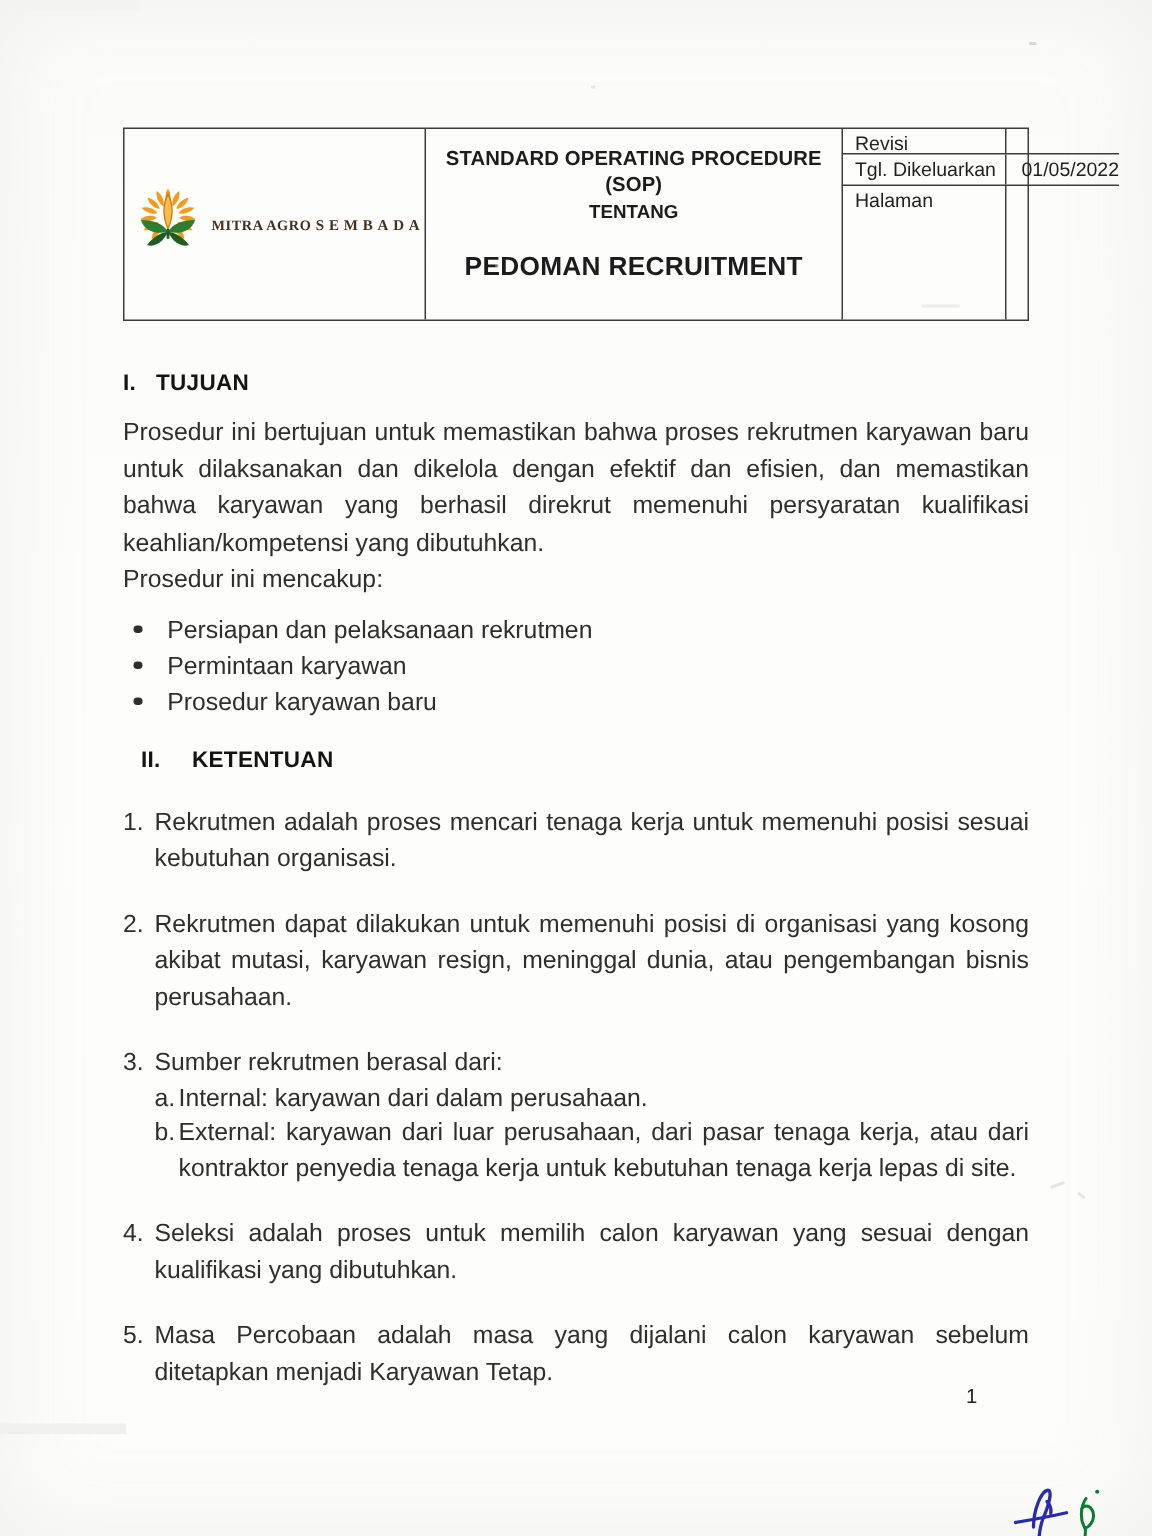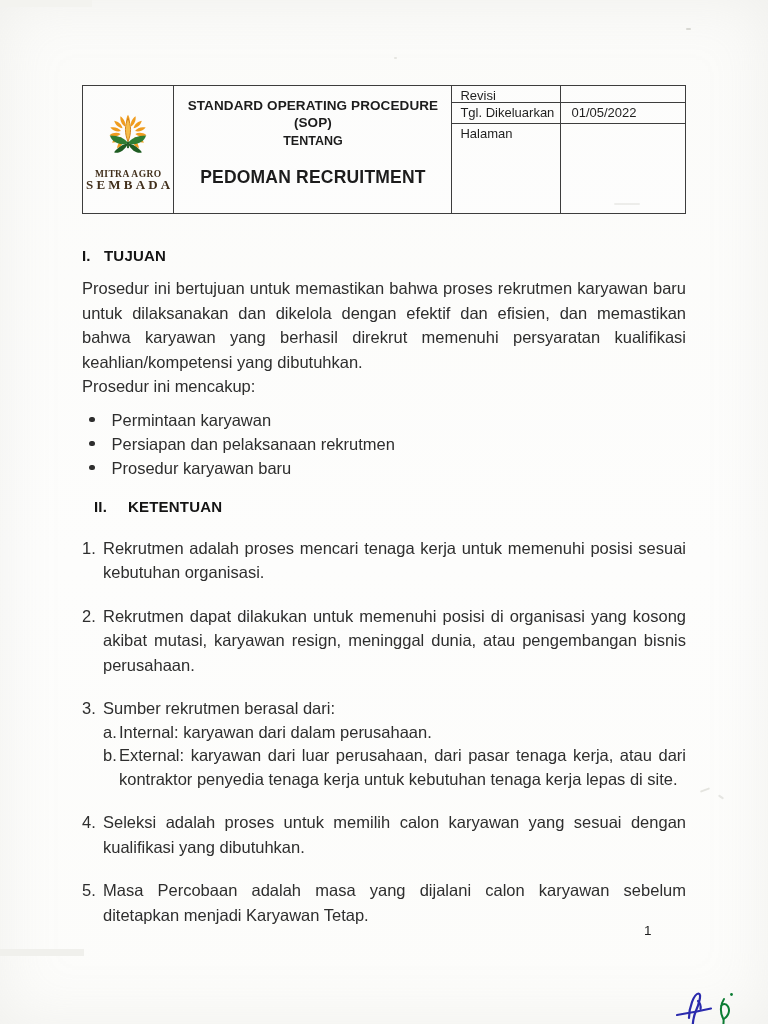--- a/index.html
+++ b/index.html
@@ -21,34 +21,34 @@
   .header-table {
     position: absolute; left: 82px; top: 85px;
     width: 602px; height: 127px;
     border: 1.5px solid #3d3d3d;
     display: flex;
     background: rgba(255,255,255,0.4);
   }
   .logo-cell {
     flex: 0 0 83px;
     border-right: 1.5px solid #3d3d3d;
-    display: flex; flex-direction: column;
+    display: flex; 
     align-items: center; justify-content: center;
     padding-top: 2px;
   }
   .logo-name {
     font-family: "Liberation Serif", serif;
     font-weight: bold; color: #42301c;
     font-size: 9.5px; line-height: 11px; letter-spacing: 0.4px;
     margin-top: 2px; white-space: nowrap;
   }
   .logo-name2 {
     font-family: "Liberation Serif", serif;
     font-weight: bold; color: #42301c;
-    font-size: 13px; line-height: 10px; letter-spacing: 3.2px;
+    font-size: 10px; line-height: 10px; letter-spacing: 3.2px;
     margin-left: 3px; white-space: nowrap;
   }
   .title-cell {
     flex: 0 0 277px;
     border-right: 1.5px solid #3d3d3d;
     display: flex; flex-direction: column;
     align-items: center; justify-content: center;
     text-align: center; color: #1c1c1c;
     padding-bottom: 14px;
   }
@@ -187,25 +187,25 @@
       <span class="sec-num">I.</span>
       <span>TUJUAN</span>
     </div>
 
     <p class="para">Prosedur ini bertujuan untuk memastikan bahwa proses rekrutmen karyawan baru untuk dilaksanakan dan dikelola dengan efektif dan efisien, dan memastikan bahwa karyawan yang berhasil direkrut memenuhi persyaratan kualifikasi keahlian/kompetensi yang dibutuhkan.</p>
     <p class="para nojust">Prosedur ini mencakup:</p>
 
     <ul class="bullet-list">
       <li>
         <span class="bullet-dot"></span>
-        <span>Permintaan karyawan</span>
+        <span>Persiapan dan pelaksanaan rekrutmen</span>
       </li>
       <li>
         <span class="bullet-dot"></span>
-        <span>Persiapan dan pelaksanaan rekrutmen</span>
+        <span>Permintaan karyawan</span>
       </li>
       <li>
         <span class="bullet-dot"></span>
         <span>Prosedur karyawan baru</span>
       </li>
     </ul>
 
     <div class="sec-heading wide ketentuan">
       <span class="sec-num">II.</span>
       <span>KETENTUAN</span>

